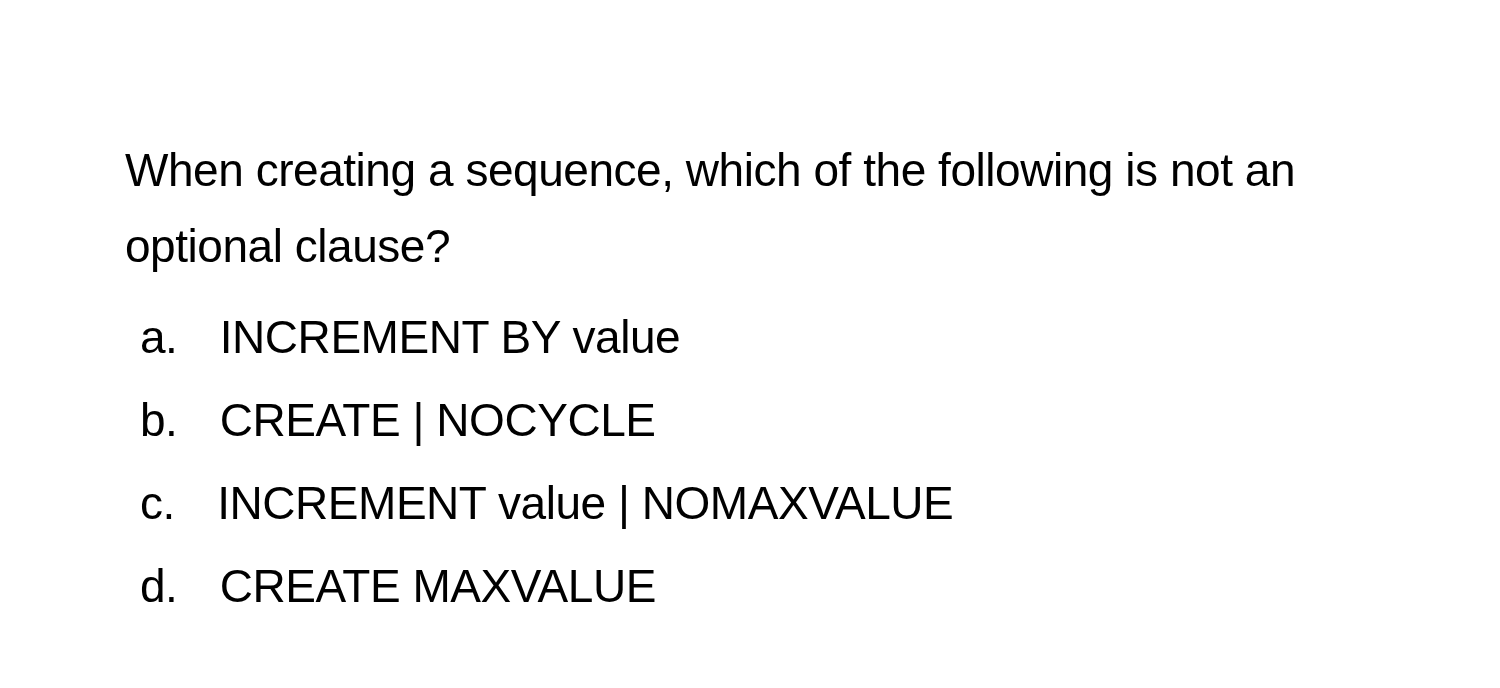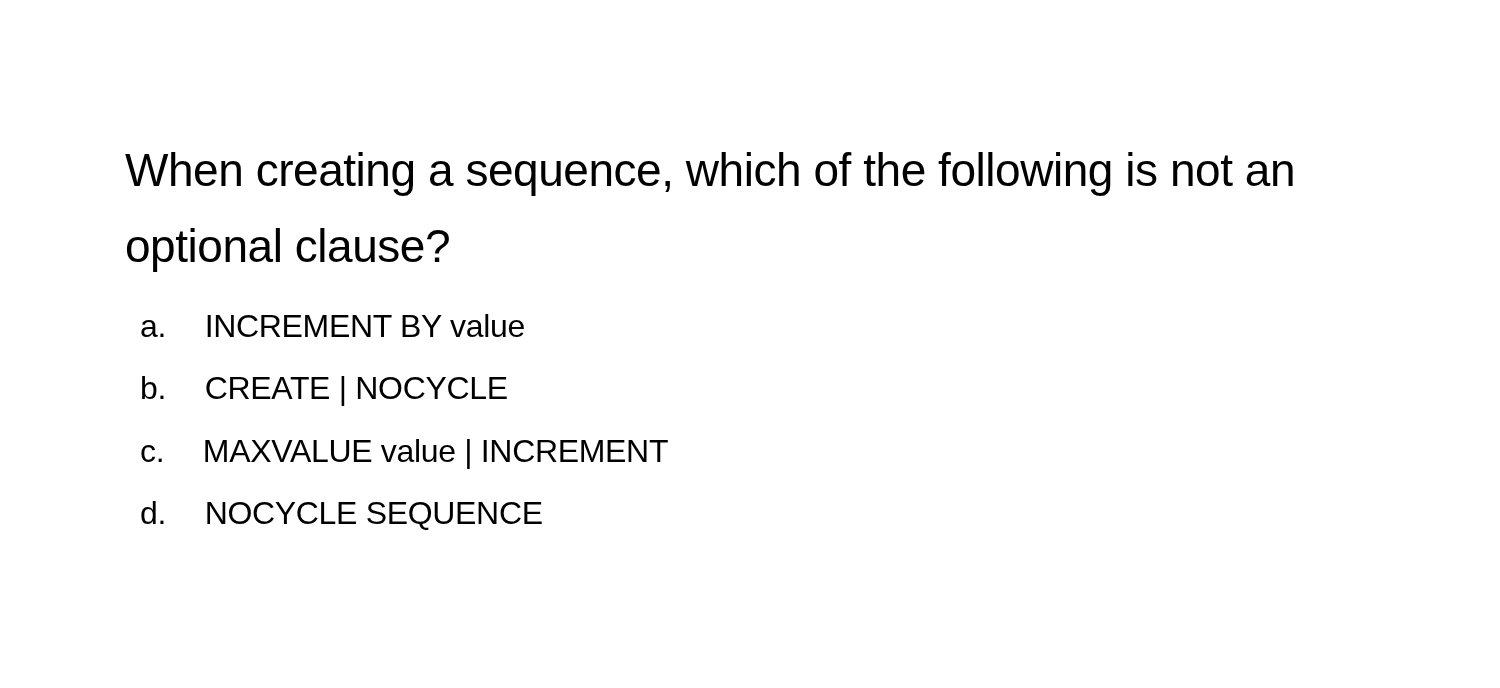--- a/index.html
+++ b/index.html
@@ -16,21 +16,21 @@
       color: #000000;
     }
     .question-text {
       font-size: 46px;
       line-height: 1.65;
       font-weight: 400;
       margin-bottom: 18px;
       letter-spacing: -0.01em;
     }
     .option {
-      font-size: 32px;
+      font-size: 46px;
       line-height: 1.48;
       font-weight: 400;
       letter-spacing: -0.01em;
     }
   </style>
 </head>
 <body>
 
 <div class="question-text">When creating a sequence, which of the following is not an optional clause?</div>
 
@@ -39,19 +39,19 @@
   <span>INCREMENT BY value</span>
 </div>
 
 <div class="option">
   <span>b.</span>
   <span>CREATE | NOCYCLE</span>
 </div>
 
 <div class="option">
   <span>c.</span>
-  <span>MAXVALUE value | INCREMENT</span>
+  <span>INCREMENT value | NOMAXVALUE</span>
 </div>
 
 <div class="option">
   <span>d.</span>
-  <span>NOCYCLE SEQUENCE</span>
+  <span>CREATE MAXVALUE</span>
 </div>
 
 </body></html>

